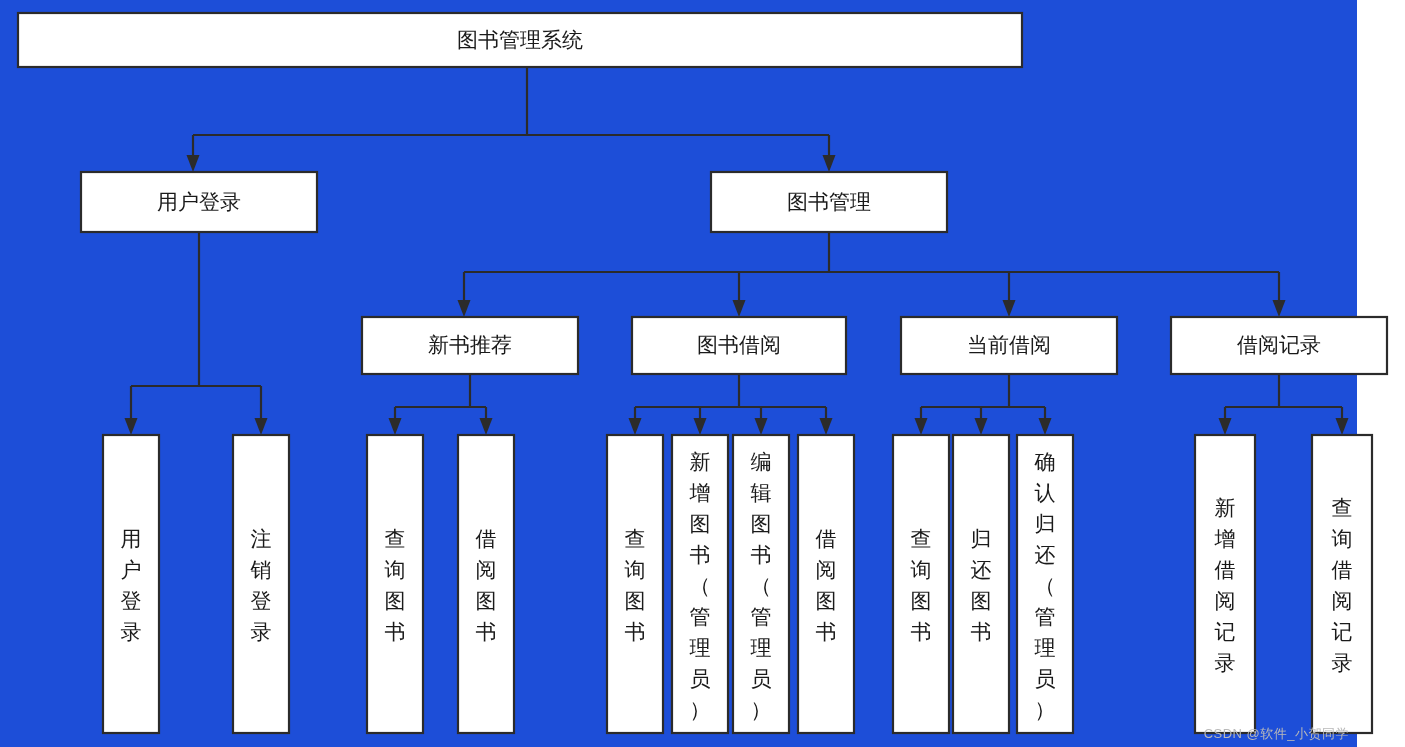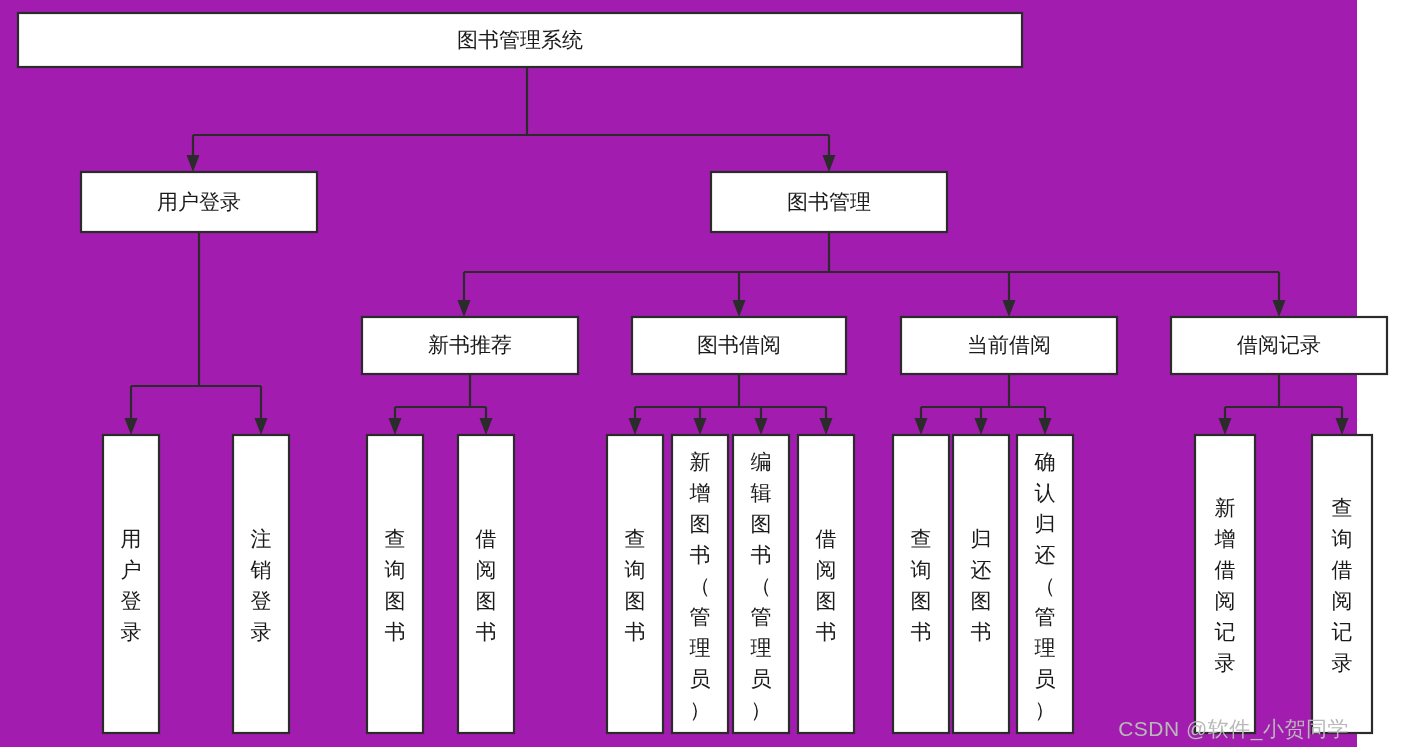--- a/index.html
+++ b/index.html
@@ -10,21 +10,21 @@
   body {
     width: 1405px;
     height: 747px;
     font-family: "Liberation Sans", "DejaVu Sans", sans-serif;
     overflow: hidden;
   }
   #diagram-root {
     position: relative;
     width: 1357px;
     height: 747px;
-    background: #a21caf;
+    background: #1d4ed8;
   }
   svg.flow {
     position: absolute;
     left: 0;
     top: 0;
     width: 1405px;
     height: 747px;
   }
   .node-box {
     fill: #ffffff;
@@ -52,21 +52,21 @@
     font-family: "Liberation Sans", "DejaVu Sans", sans-serif;
     font-size: 21px;
     fill: #1a1a1a;
     text-anchor: middle;
   }
   .watermark {
     position: absolute;
     right: 8px;
     bottom: 4px;
     font-family: "Liberation Sans", "DejaVu Sans", sans-serif;
-    font-size: 21px;
+    font-size: 13px;
     color: #b9b9b9;
     white-space: nowrap;
     letter-spacing: 0.5px;
   }
 </style>
 </head>
 <body>
 
 <div id="diagram-root">
   <svg class="flow" viewBox="0 0 1405 747">

